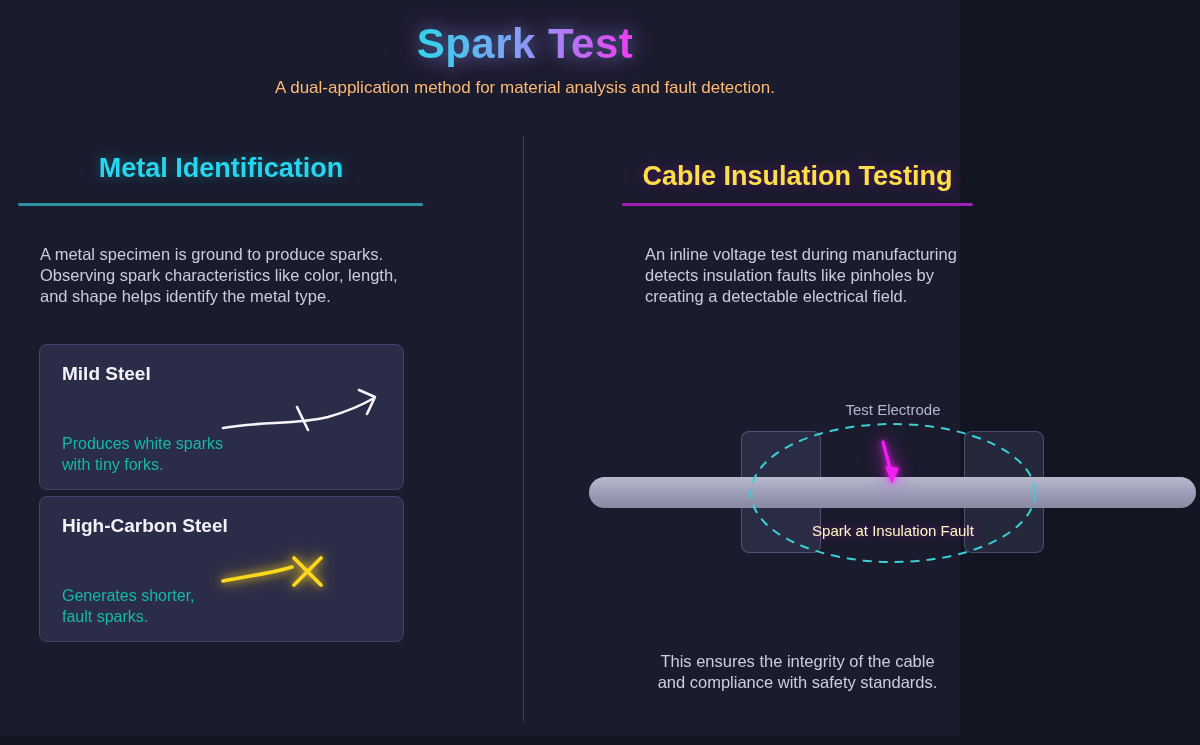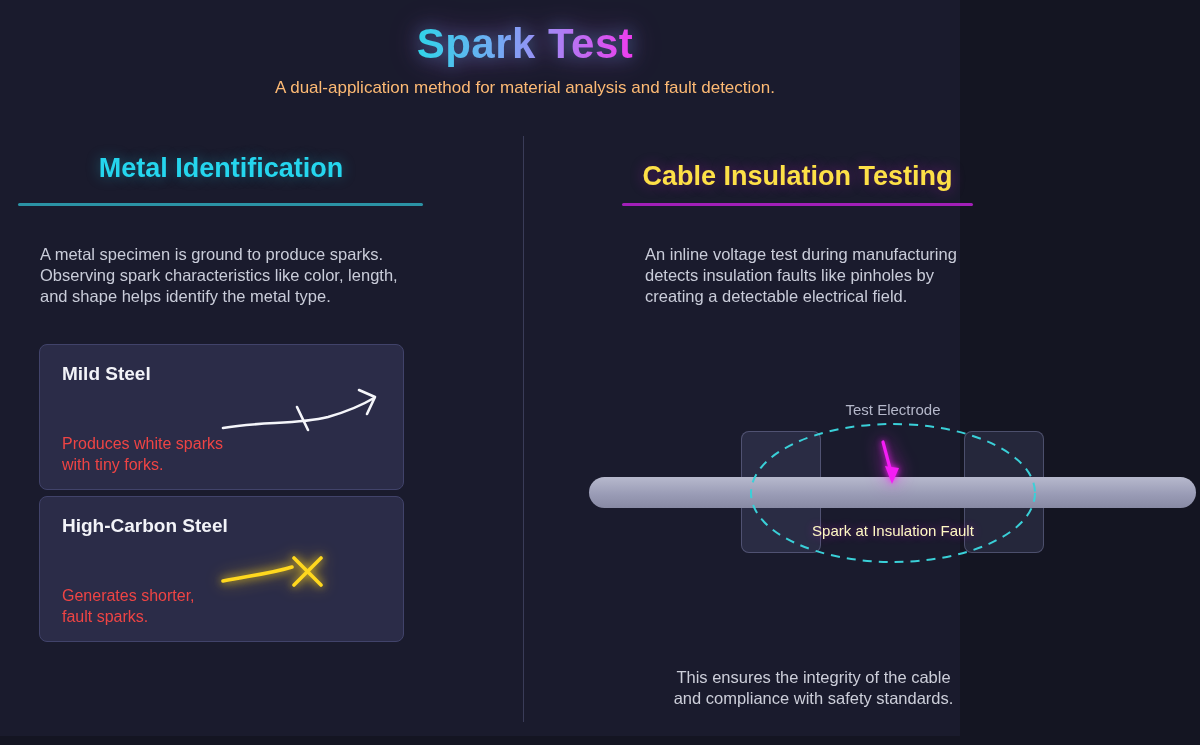--- a/index.html
+++ b/index.html
@@ -43,21 +43,21 @@
   .prewrap{white-space:pre-line;}
 
   
   .card{
     position:absolute;left:39px;width:365px;height:146px;box-sizing:border-box;
     background:#2b2c48;border:1px solid #41436a;border-radius:8px;
   }
   .card-1{top:209px;}
   .card-2{top:361px;}
   .card-title{position:absolute;top:18px;left:22px;margin:0;font-size:19px;font-weight:bold;color:#f2f3f8;}
-  .card-desc{position:absolute;left:22px;bottom:14px;margin:0;font-size:16px;line-height:21px;color:#ef4444;}
+  .card-desc{position:absolute;left:22px;bottom:14px;margin:0;font-size:16px;line-height:21px;color:#14b8a6;}
   .card-sketch{position:absolute;left:0;top:0;width:365px;height:146px;pointer-events:none;}
   .glow-yellow{filter:drop-shadow(0 0 4px rgba(255,216,30,.85)) drop-shadow(0 0 8px rgba(255,200,0,.45));}
 
   
   .diagram{position:absolute;left:0;top:260px;width:677px;height:190px;margin-left:16px;}
   .electrode{
     position:absolute;top:36px;width:80px;height:122px;box-sizing:border-box;
     background:rgba(130,135,190,.16);border:1px solid rgba(168,173,222,.30);border-radius:8px;
   }
   .electrode-left{left:202px;}
@@ -70,21 +70,21 @@
   .spark-glow{filter:drop-shadow(0 0 3px #f51df5) drop-shadow(0 0 9px rgba(245,29,245,.65));}
   .electrode-label{
     position:absolute;top:6px;left:354px;transform:translateX(-50%);
     font-size:15px;color:#b5b8ca;white-space:nowrap;
   }
   .fault-label{
     position:absolute;top:127px;left:354px;transform:translateX(-50%);
     font-size:15px;color:#fef9c3;white-space:nowrap;text-shadow:0 0 10px rgba(232,36,232,.45);
   }
   .footer-note{
-    position:absolute;top:516px;left:0;width:549px;margin:16px;text-align:center;
+    position:absolute;top:516px;left:0;width:549px;margin:0;text-align:center;
     font-size:16.5px;line-height:21px;color:#ccced9;
   }
 </style>
 </head>
 <body>
 
 <div class="page">
   <div class="content">
 
     <header class="header">

